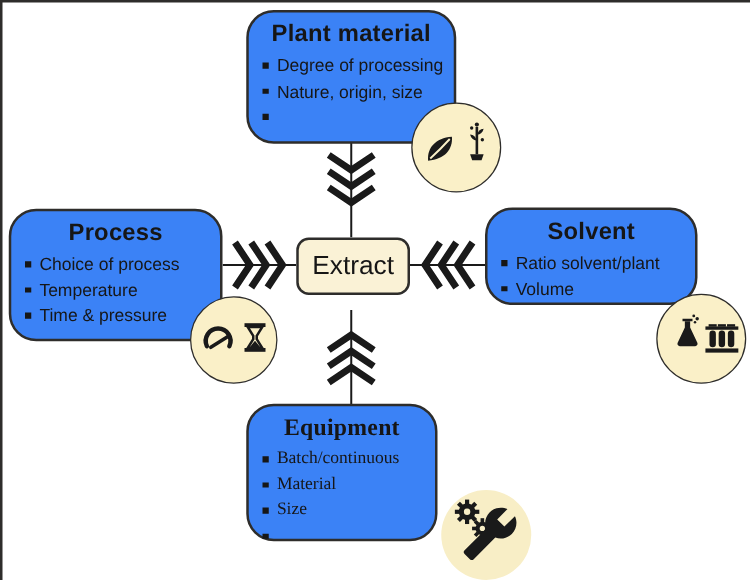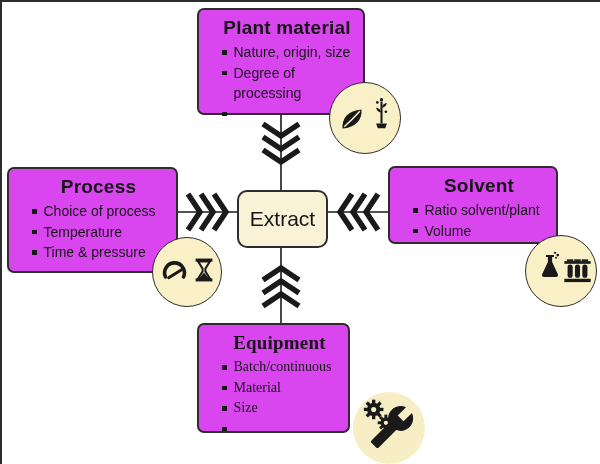--- a/index.html
+++ b/index.html
@@ -4,35 +4,35 @@
 <style>
   html,body { margin:0; padding:0; background:#ffffff; }
   .canvas {
     position:relative; width:600px; height:464px; background:#ffffff;
     font-family:"Liberation Sans", sans-serif; color:#161616; overflow:hidden;
   }
   .frame-top  { position:absolute; left:0; top:0; width:600px; height:2px; background:#2e2d2b; }
   .frame-left { position:absolute; left:0; top:0; width:2px; height:464px; background:#2e2d2b; }
 
   .factor-box {
-    position:absolute; background:#d946ef; border:2px solid #2e2d2b;
-    border-radius:7px; box-sizing:border-box;padding-left:12px;
+    position:absolute; background:#3b82f6; border:2px solid #2e2d2b;
+    border-radius:22px; box-sizing:border-box;
   }
   #box-plant     { left:197px; top:8px;   width:168px; height:107px; }
   #box-process   { left:7px;   top:167px; width:171px; height:106px; }
   #box-solvent   { left:388px; top:166px; width:170px; height:78px; }
   #box-equipment { left:197px; top:323px; width:153px; height:110px;font-family:Liberation Serif, serif; }
 
   .factor-title { margin-top:7px; font-size:19px; font-weight:bold; text-align:center; letter-spacing:.2px; }
   .bullets { margin:3px 0 0; padding:0 6px 0 11px; list-style:none; font-size:14px; line-height:20.5px; }
   .bullets li { display:flex; }
   .sq { flex:none; width:4.5px; height:4.5px; background:#161616; margin:8px 7px 0 0; }
 
   .center-box {
-    position:absolute; left:237px; top:190px; width:91px; height:58px;
+    position:absolute; left:237px; top:190px; width:91px; height:46px;
     background:#faf2d6; border:2px solid #2e2d2b; border-radius:10px;
     display:flex; align-items:center; justify-content:center;
     font-size:21px; box-sizing:border-box;
   }
 
   .arrow { position:absolute; }
   .arrow line { stroke:#1a1a1a; stroke-width:1.6; }
   .arrow polyline { fill:none; stroke:#1a1a1a; stroke-width:5.5; stroke-linejoin:miter; }
 
   .icon-circle {
@@ -76,25 +76,25 @@
     <polyline points="24,2 12,20 24,38"></polyline>
     <polyline points="37,2 25,20 37,38"></polyline>
     <polyline points="50,2 38,20 50,38"></polyline>
   </svg>
 
   <div class="factor-box" id="box-plant">
     <div class="factor-title">Plant material</div>
     <ul class="bullets">
       <li>
           <span class="sq"></span>
+          <span>Degree of processing</span>
+        </li>
+      <li>
+          <span class="sq"></span>
           <span>Nature, origin, size</span>
-        </li>
-      <li>
-          <span class="sq"></span>
-          <span>Degree of processing</span>
         </li>
       <li>
           <span class="sq"></span>
         </li>
     </ul>
   </div>
 
   <div class="factor-box" id="box-process">
     <div class="factor-title">Process</div>
     <ul class="bullets">

